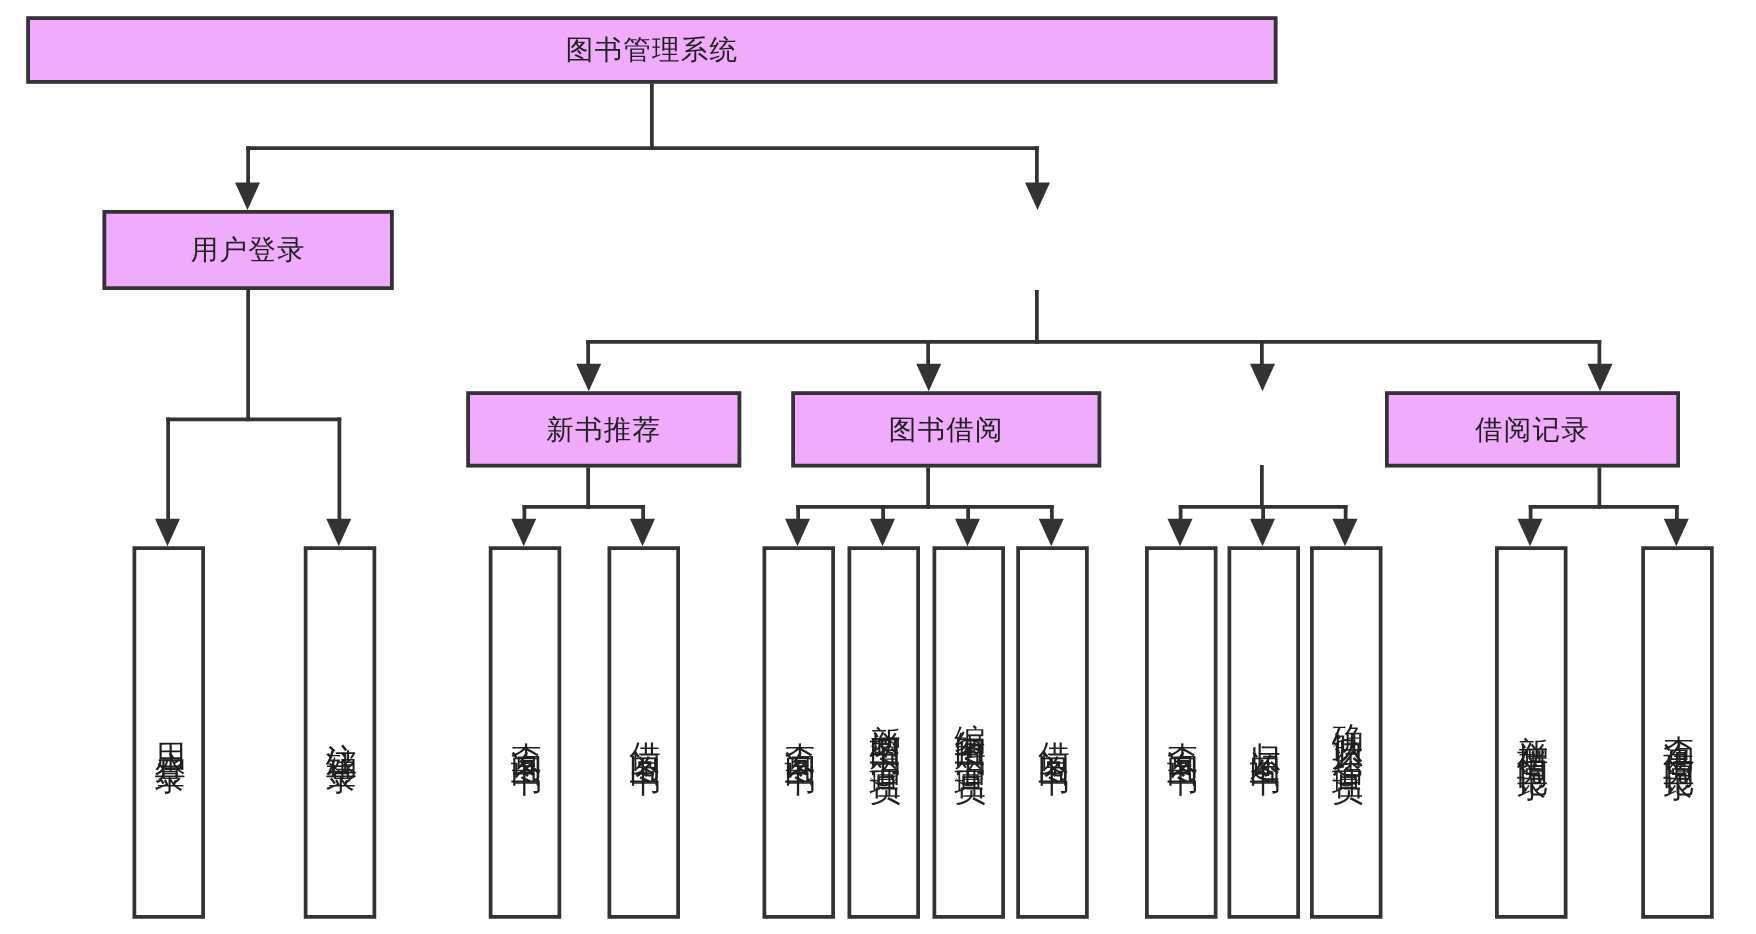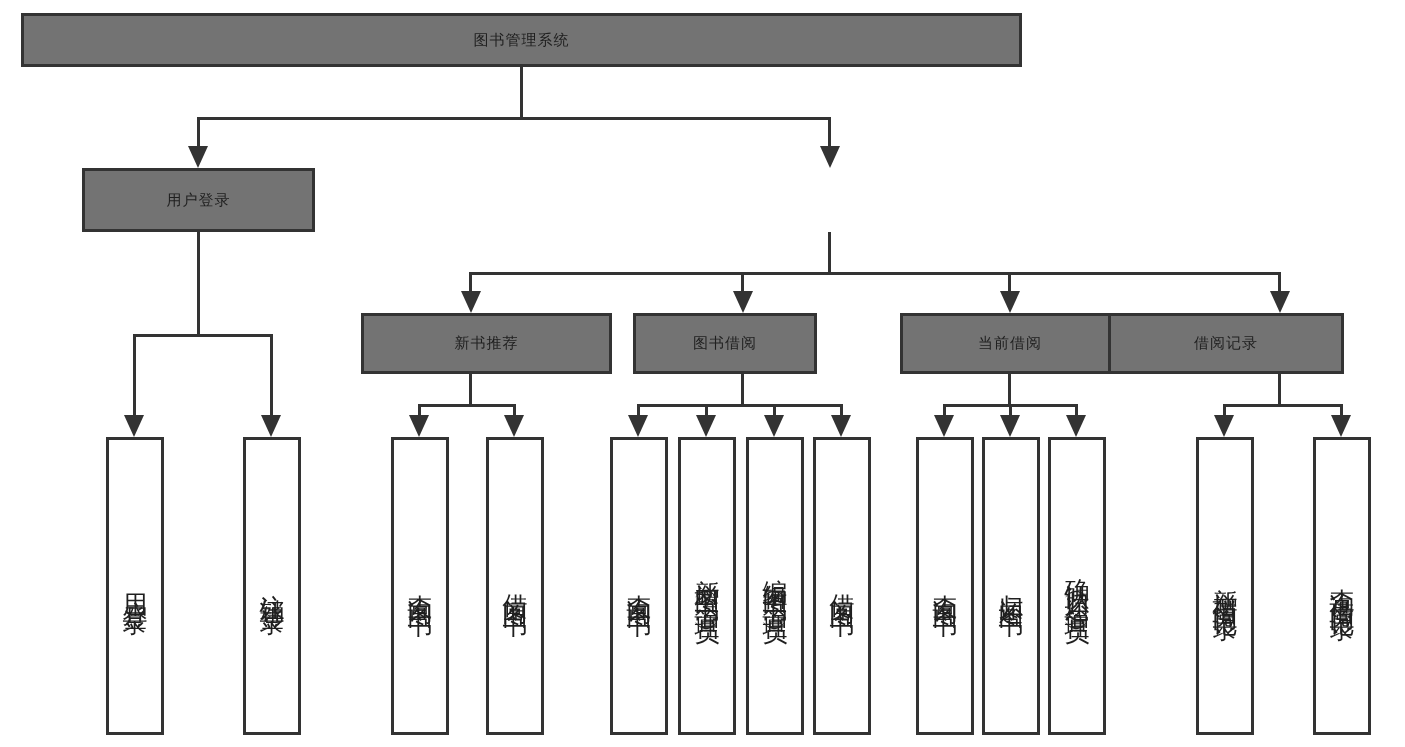--- a/index.html
+++ b/index.html
@@ -1,23 +1,23 @@
 <!DOCTYPE html>
 <html><head>
 <meta charset="utf-8">
 <style>
   html,body{margin:0;padding:0;background:#ffffff;}
   .canvas{
     position:relative;width:1405px;height:747px;background:#ffffff;
     font-family:"Liberation Sans","DejaVu Sans",sans-serif;overflow:hidden;
   }
   .hnode{
-    position:absolute;box-sizing:border-box;border:3px solid #333333;background:#737373;
+    position:absolute;box-sizing:border-box;border:3px solid #333333;background:#f0abfc;
     display:flex;align-items:center;justify-content:center;
-    font-size:15px;color:#1f1f1f;letter-spacing:1px;
+    font-size:22px;color:#1f1f1f;letter-spacing:1px;
   }
   .vnode{
     position:absolute;top:437px;width:58px;height:298px;box-sizing:border-box;
     border:3px solid #333333;background:#ffffff;
     display:flex;align-items:center;justify-content:center;
   }
   .vtext{
     writing-mode:vertical-rl;text-orientation:mixed;white-space:nowrap;
     font-size:25px;line-height:1;letter-spacing:6px;color:#1f1f1f;
   }
@@ -96,23 +96,22 @@
     <div class="vline" style="left:1223px;top:404px;height:14px"></div>
     <div class="arrow" style="left:1214px;top:415px"></div>
     <div class="vline" style="left:1340px;top:404px;height:14px"></div>
     <div class="arrow" style="left:1331px;top:415px"></div>
   </div>
 
   <div class="hnode" style="left:21px;top:13px;width:1001px;height:54px">图书管理系统</div>
 
   <div class="hnode" style="left:82px;top:168px;width:233px;height:64px">用户登录</div>
 
-  <div class="hnode" style="left:361px;top:313px;width:251px;height:61px">新书推荐</div>
-  <div class="hnode" style="left:633px;top:313px;width:184px;height:61px">图书借阅</div>
-  <div class="hnode" style="left:900px;top:313px;width:220px;height:61px">当前借阅</div>
+  <div class="hnode" style="left:373px;top:313px;width:220px;height:61px">新书推荐</div>
+  <div class="hnode" style="left:633px;top:313px;width:248px;height:61px">图书借阅</div>
   <div class="hnode" style="left:1108px;top:313px;width:236px;height:61px">借阅记录</div>
 
   <div class="vnode" style="left:106px">
     <span class="vtext">用户登录</span>
   </div>
   <div class="vnode" style="left:243px">
     <span class="vtext">注销登录</span>
   </div>
   <div class="vnode" style="left:391px">
     <span class="vtext">查询图书</span>

